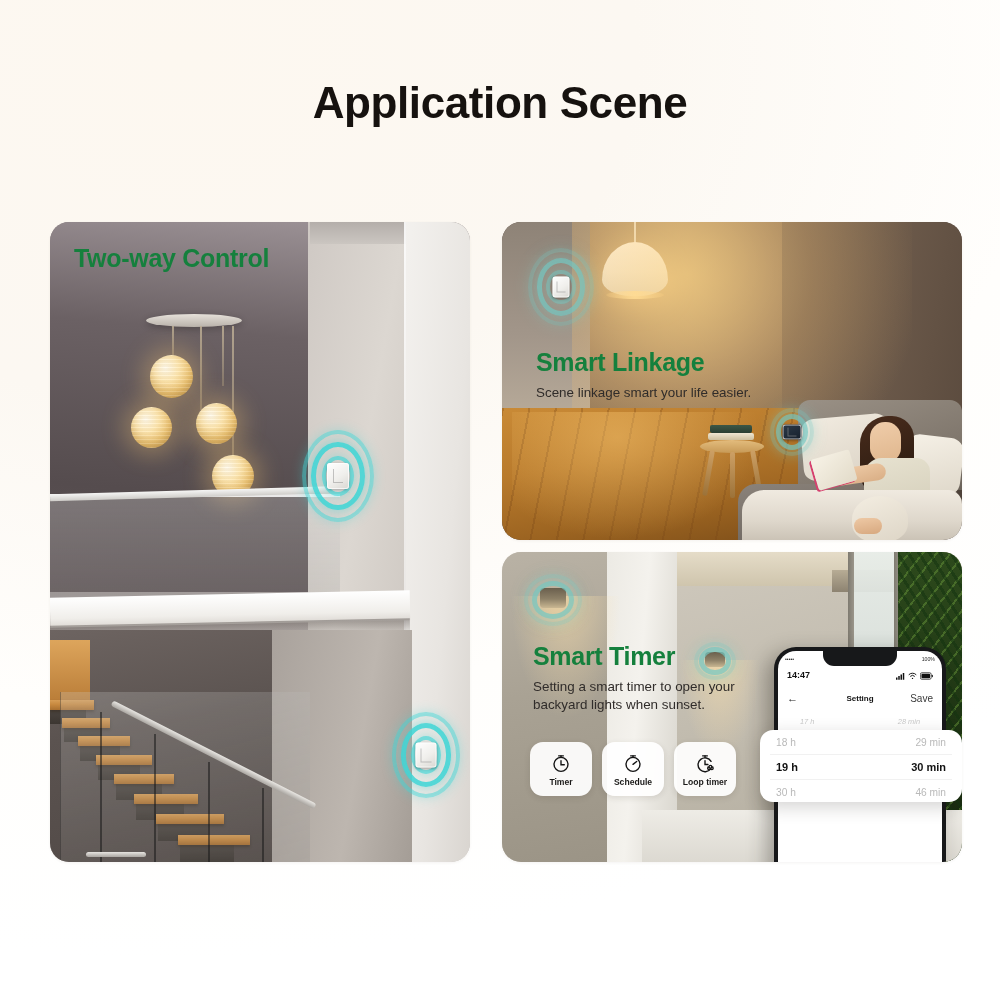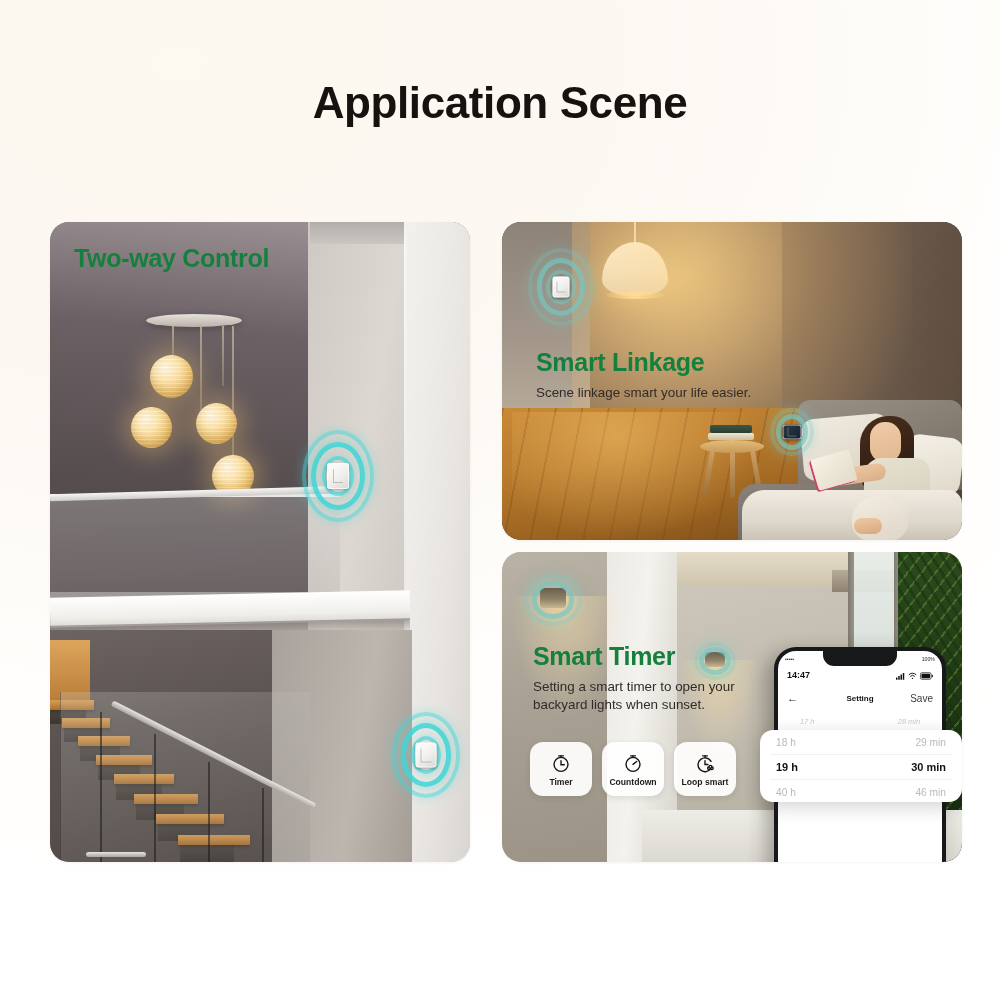--- a/index.html
+++ b/index.html
@@ -650,33 +650,33 @@
     </div>
     <div class="mode-btn">
       <span>
         <svg width="22" height="22" viewBox="0 0 24 24" fill="none" stroke="#141414" stroke-width="1.5" stroke-linecap="round">
           <circle cx="12" cy="13.5" r="7.6"></circle>
           <path d="M9.4 4.2h5.2"></path>
             <path d="M12 4.2v1.8"></path>
           <path d="M12 13.5l4-3.1"></path>
         </svg>
       </span>
-      <span>Countdown</span>
+      <span>Schedule</span>
     </div>
     <div class="mode-btn">
       <span>
         <svg width="22" height="22" viewBox="0 0 24 24" fill="none" stroke="#141414" stroke-width="1.5" stroke-linecap="round">
           <path d="M18.6 10.2a7.6 7.6 0 1 0-.4 8.2"></path>
           <path d="M9.4 4.2h5.2"></path>
             <path d="M12 4.2v1.8"></path>
           <path d="M12 9.4v4.2h3.2"></path>
           <path d="M16.4 16.1a1.5 1.5 0 1 0 1.5 1.5 1.5 1.5 0 1 0 1.5-1.5 1.5 1.5 0 1 0-1.5 1.5 1.5 1.5 0 1 0-1.5-1.5z"></path>
         </svg>
       </span>
-      <span>Loop smart</span>
+      <span>Loop timer</span>
     </div>
   </div>
 
   <div class="phone">
     <div class="phone-screen">
       <div class="notch"></div>
       <div class="status-top">
         <span>•••••</span>
         <span>100%</span>
       </div>
@@ -734,17 +734,17 @@
       <span>18 h</span>
       <span>29 min</span>
     </div>
     <div class="pick-div"></div>
     <div class="pick-row sel">
       <span>19 h</span>
       <span>30 min</span>
     </div>
     <div class="pick-div"></div>
     <div class="pick-row">
-      <span>40 h</span>
+      <span>30 h</span>
       <span>46 min</span>
     </div>
   </div>
 </div>
 
 </body></html>

